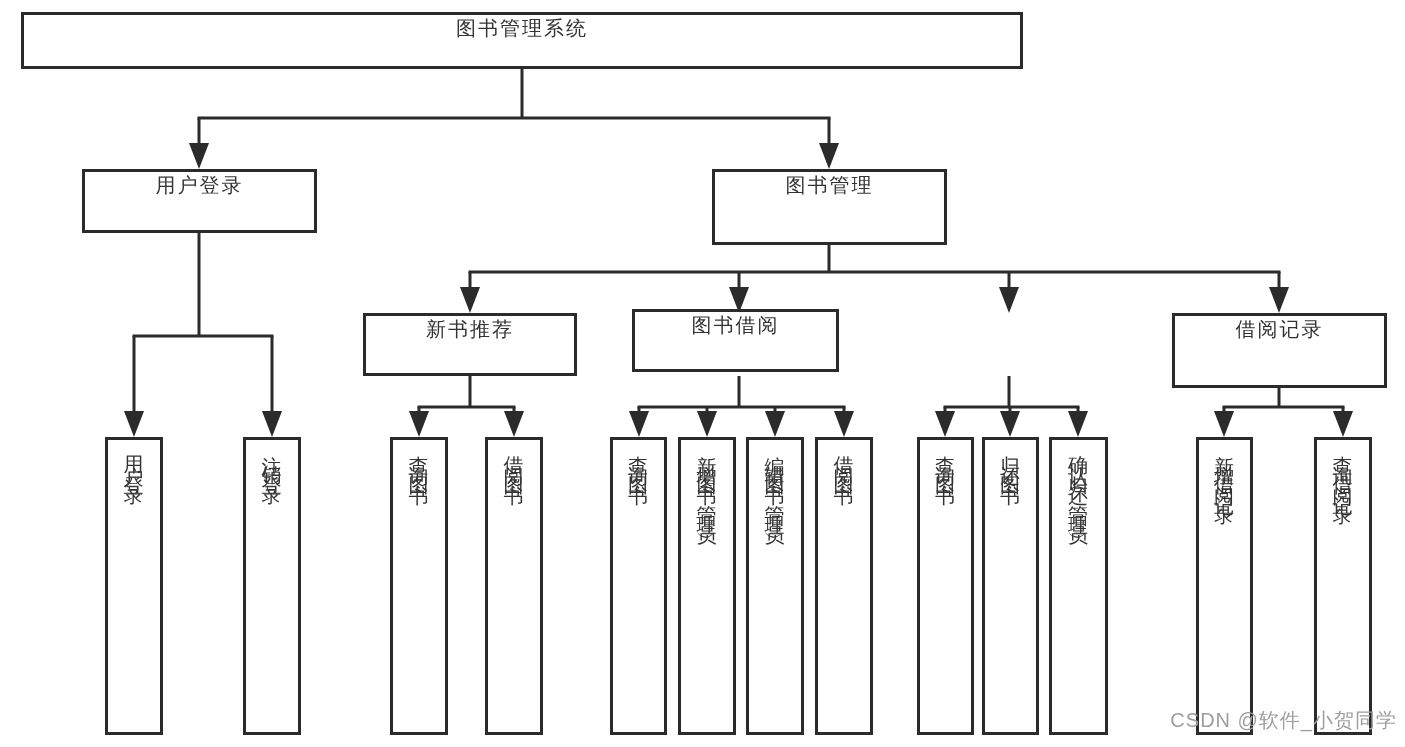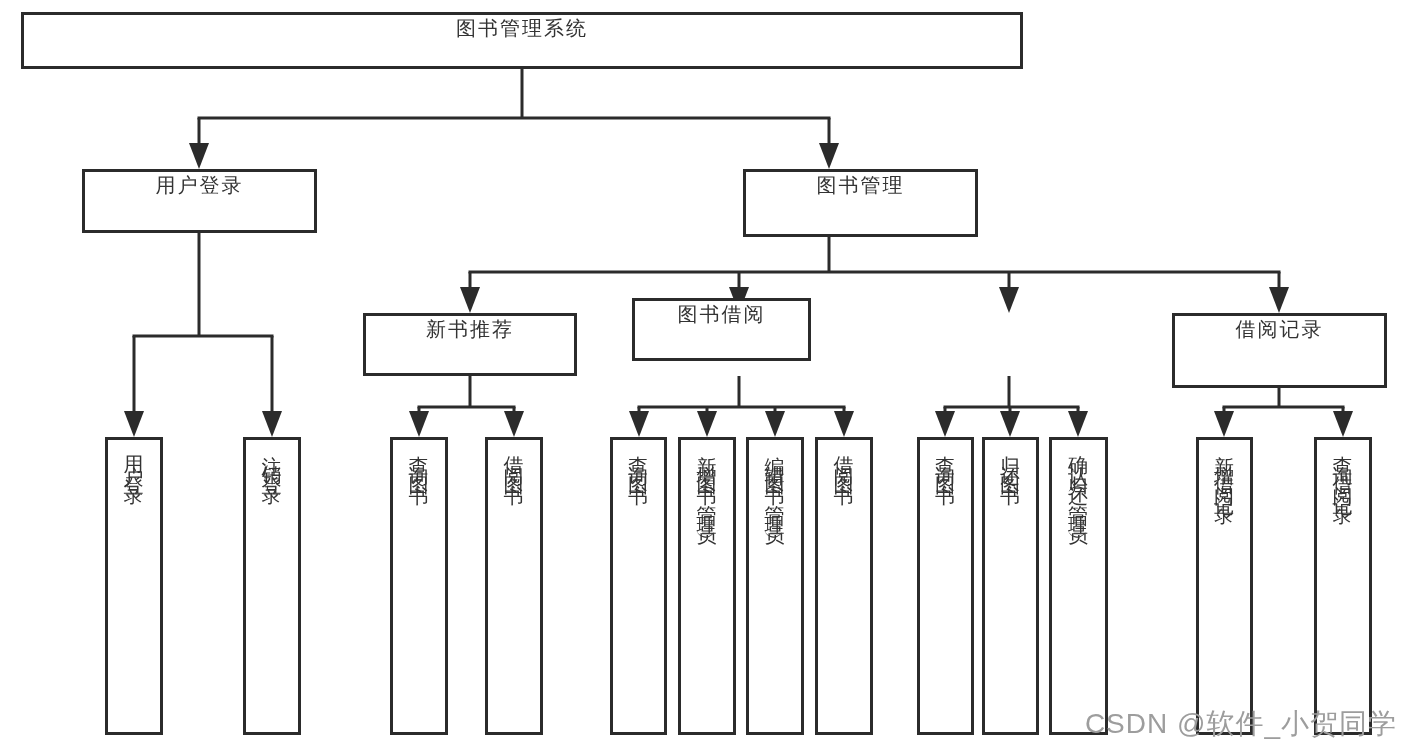--- a/index.html
+++ b/index.html
@@ -30,24 +30,24 @@
   }
   .node.vertical .node-label{
     writing-mode:vertical-rl;
     letter-spacing:10px;
     white-space:normal;
     line-height:1;
   }
   .watermark{
     position:absolute;
     right:8px;
-    bottom:4px;
+    bottom:13px;
     z-index:3;
     color:#9d9d9d;
-    font-size:28px;
+    font-size:20px;
     letter-spacing:1px;
   }
 </style>
 </head>
 <body>
 
 <div id="stage">
   <svg id="connector-svg" width="1405" height="747" viewBox="0 0 1405 747">
       <line x1="522" y1="69" x2="522" y2="118" stroke="#2b2b2b" stroke-width="3"></line>
       <line x1="197.5" y1="118" x2="830.5" y2="118" stroke="#2b2b2b" stroke-width="3"></line>
@@ -102,27 +102,27 @@
       <line x1="1343" y1="407" x2="1343" y2="419" stroke="#2b2b2b" stroke-width="3"></line>
       <polygon points="1333,411 1353,411 1343,437" fill="#2b2b2b"></polygon>
     </svg>
   <div class="watermark">CSDN @软件_小贺同学</div>
 <div class="node" style="left: 21px; top: 12px; width: 1002px; height: 57px;">
       <span class="node-label">图书管理系统</span>
     </div>
     <div class="node" style="left: 82px; top: 169px; width: 235px; height: 64px;">
       <span class="node-label">用户登录</span>
     </div>
-    <div class="node" style="left: 743px; top: 169px; width: 235px; height: 68px;">
+    <div class="node" style="left: 712px; top: 169px; width: 235px; height: 76px;">
       <span class="node-label">图书管理</span>
     </div>
     <div class="node" style="left: 363px; top: 313px; width: 214px; height: 63px;">
       <span class="node-label">新书推荐</span>
     </div>
-    <div class="node" style="left: 632px; top: 298px; width: 179px; height: 63px;">
+    <div class="node" style="left: 632px; top: 309px; width: 207px; height: 63px;">
       <span class="node-label">图书借阅</span>
     </div>
     <div class="node" style="left: 1172px; top: 313px; width: 215px; height: 75px;">
       <span class="node-label">借阅记录</span>
     </div>
     <div class="node vertical" style="left: 105px; top: 437px; width: 58px; height: 298px;">
       <span class="node-label">用户登录</span>
     </div>
     <div class="node vertical" style="left: 243px; top: 437px; width: 58px; height: 298px;">
       <span class="node-label">注销登录</span>

